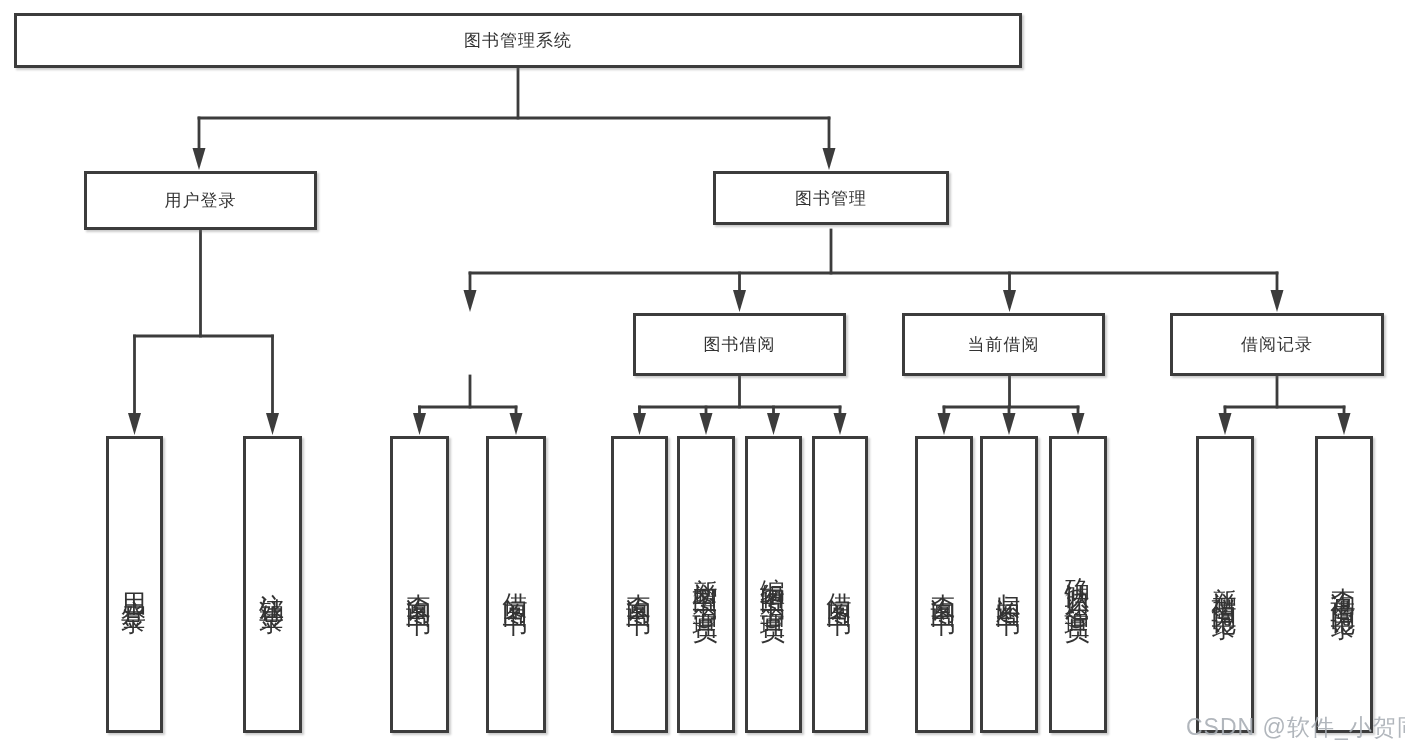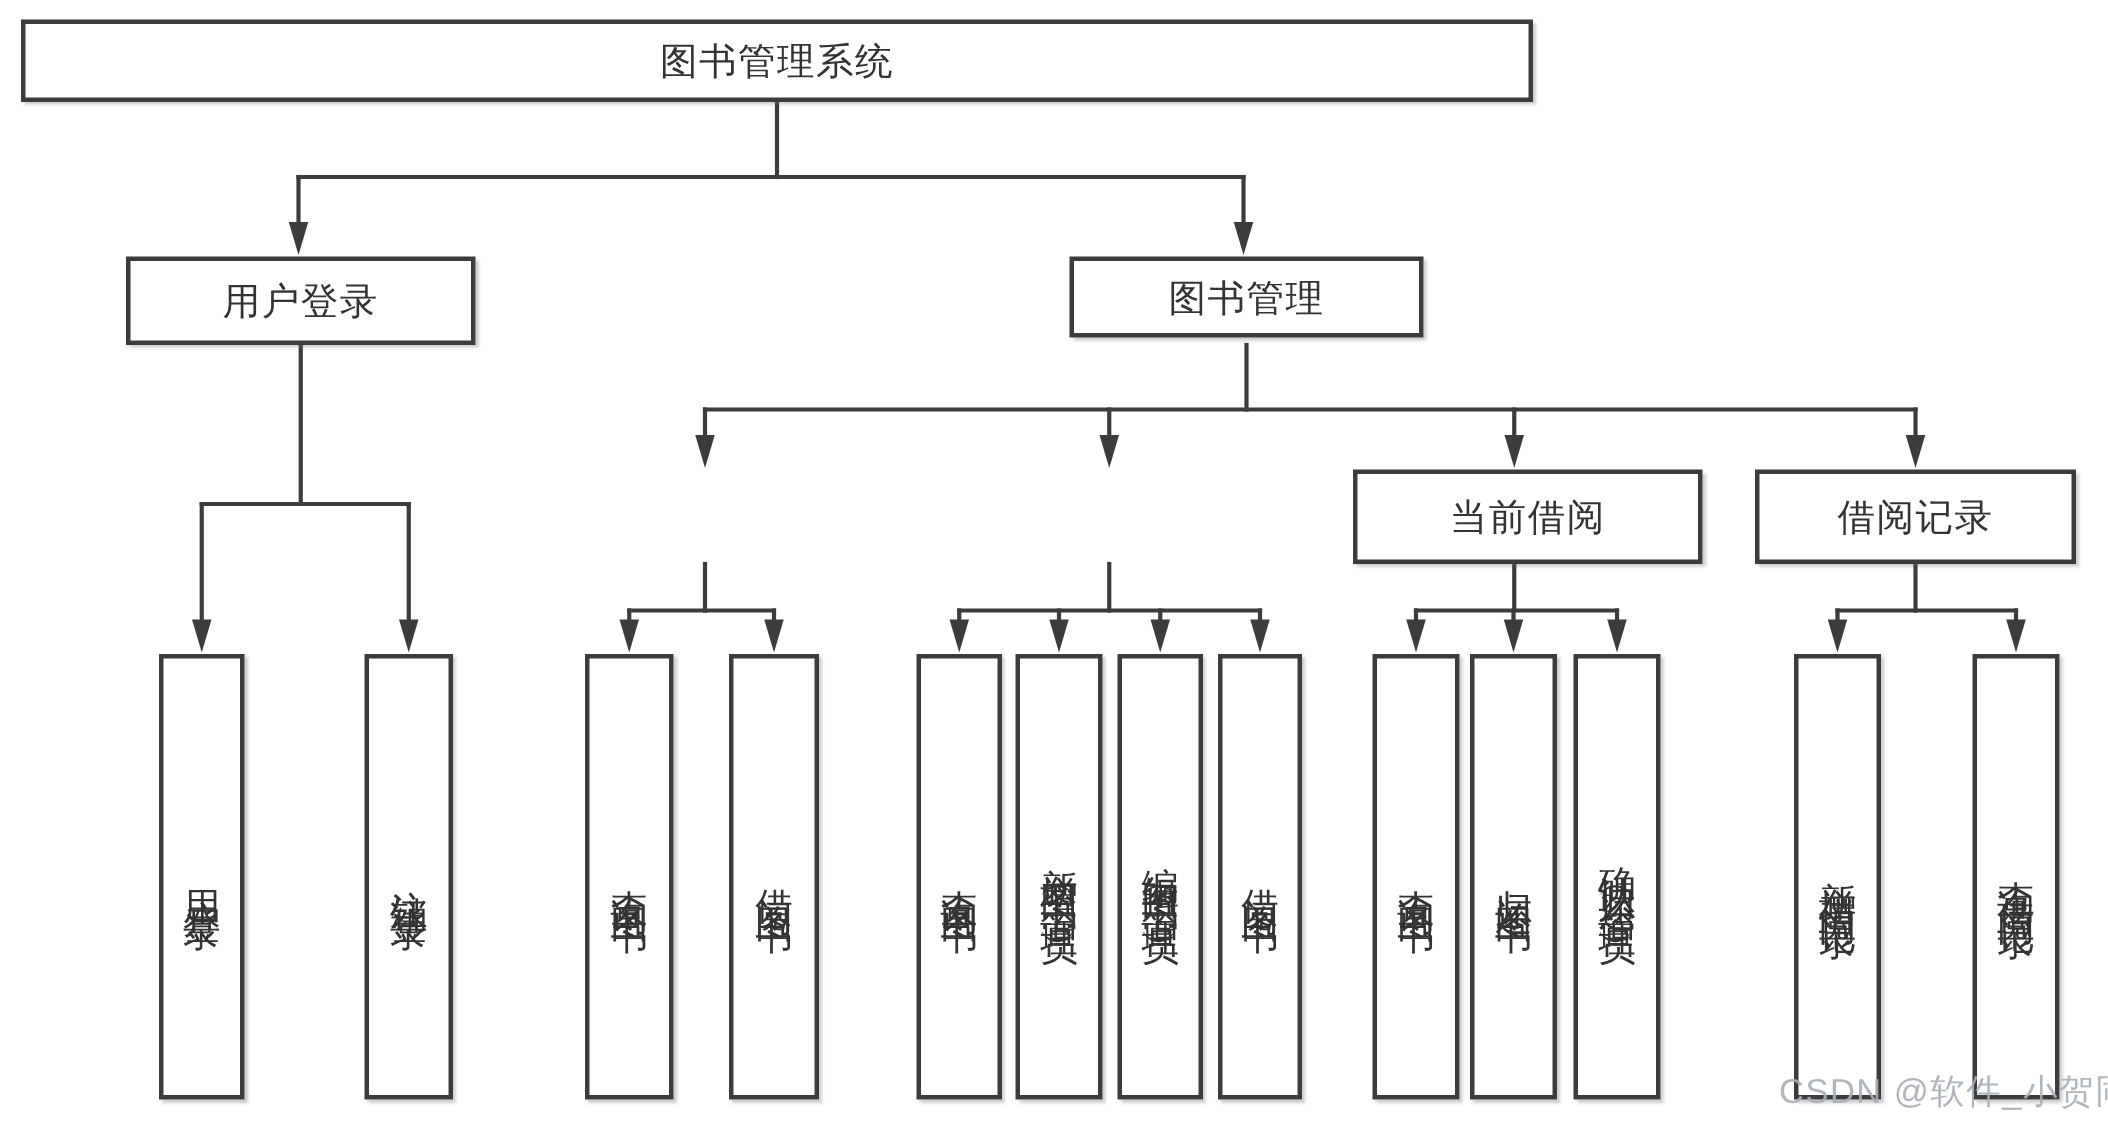--- a/index.html
+++ b/index.html
@@ -14,21 +14,21 @@
   .box {
     position:absolute;
     border:3px solid #3c3c3c;
     background:#ffffff;
     display:flex; align-items:center; justify-content:center;
     color:#333333;
     box-shadow:2px 2px 2px rgba(110,110,110,0.35);
     z-index:2;
   }
   .box .hlabel {
-    font-size:25px; letter-spacing:1px; color:#333333; white-space:nowrap;
+    font-size:17px; letter-spacing:1px; color:#333333; white-space:nowrap;
   }
   .box .vtext {
     writing-mode:vertical-rl; text-orientation:mixed;
     font-size:25px; letter-spacing:6px; color:#333333; white-space:nowrap;
   }
   .watermark {
     position:absolute; left:1186px; top:712px;
     font-size:23px; letter-spacing:1px;
     color:rgba(168,174,181,0.9);
     z-index:6; white-space:nowrap;
@@ -98,21 +98,24 @@
     <span class="hlabel">图书管理系统</span>
   </div>
 
   <div class="box" style="left:84px;top:171px;width:233px;height:59px">
     <span class="hlabel">用户登录</span>
   </div>
   <div class="box" style="left:713px;top:171px;width:236px;height:54px">
     <span class="hlabel">图书管理</span>
   </div>
 
-  <div class="box" style="left:902px;top:313px;width:233px;height:63px">
+  <div class="box" style="left:633px;top:313px;width:213px;height:63px">
+    <span class="hlabel">图书借阅</span>
+  </div>
+  <div class="box" style="left:902px;top:313px;width:203px;height:63px">
     <span class="hlabel">当前借阅</span>
   </div>
   <div class="box" style="left:1170px;top:313px;width:214px;height:63px">
     <span class="hlabel">借阅记录</span>
   </div>
 
   <div class="box" style="left:106px;top:436px;width:57px;height:297px">
     <span class="vtext">用户登录</span>
   </div>
   <div class="box" style="left:243px;top:436px;width:59px;height:297px">

